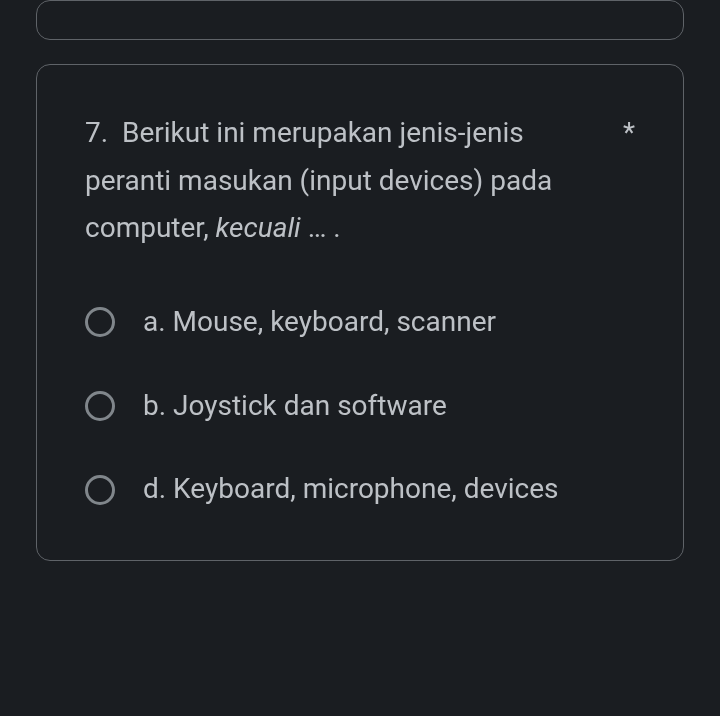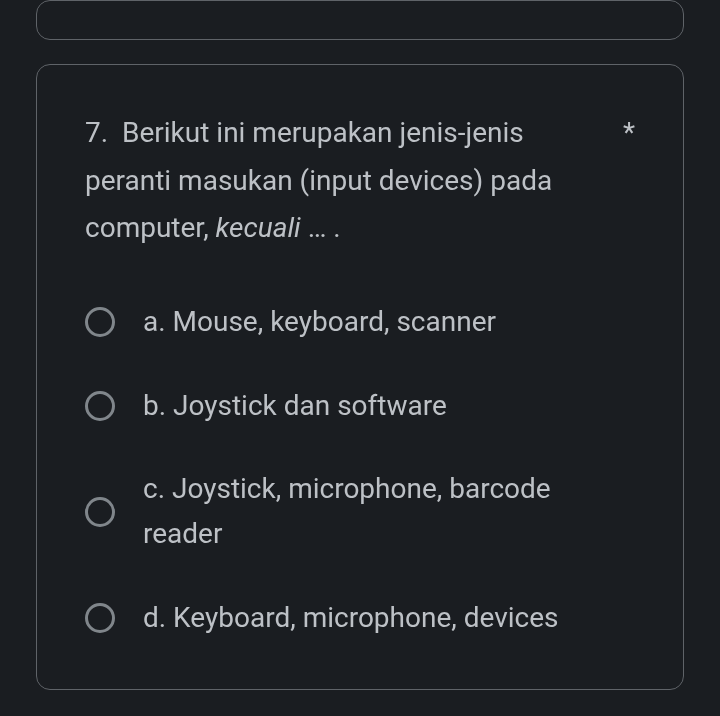--- a/index.html
+++ b/index.html
@@ -89,20 +89,16 @@
     <div class="option">
       <div class="radio"></div>
       <div class="option-label">a.    Mouse, keyboard, scanner</div>
     </div>
     <div class="option">
       <div class="radio"></div>
       <div class="option-label">b.    Joystick dan software</div>
     </div>
     <div class="option">
       <div class="radio"></div>
-      <div class="option-label">c.    Joystick, microphone, barcode reader</div>
-    </div>
-    <div class="option">
-      <div class="radio"></div>
       <div class="option-label">d.    Keyboard, microphone, devices</div>
     </div>
   </div>
 </div>
 
 </body></html>

